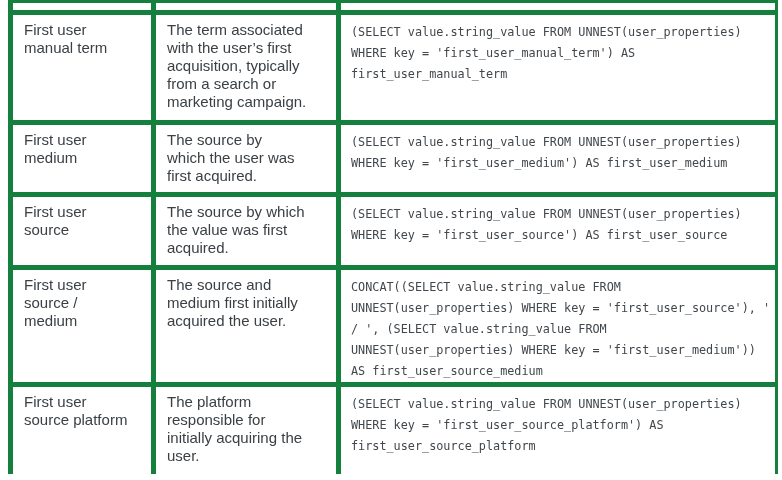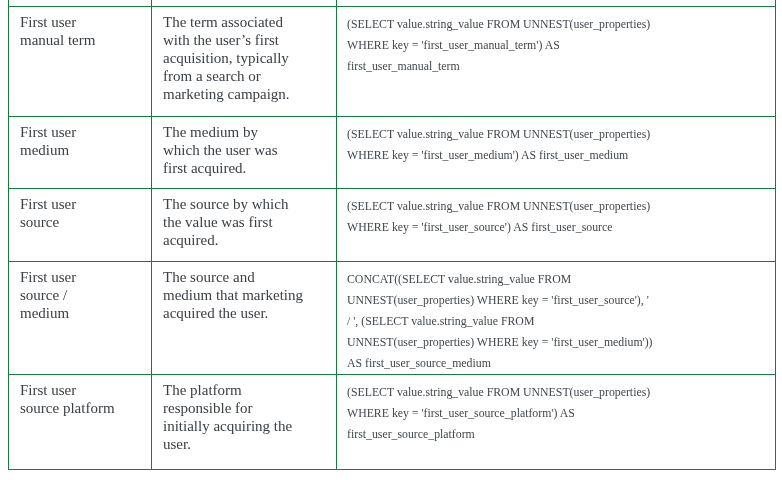--- a/index.html
+++ b/index.html
@@ -22,24 +22,23 @@
     height: 474px;
     overflow: hidden;
   }
   table.doc-table {
     border-collapse: collapse;
     table-layout: fixed;
     margin-top: -2px; 
     width: 767px;
   }
   .doc-table td {
-    border: 1px solid #15803d;
+    border: 5px solid #15803d;
     vertical-align: top;
     overflow: hidden;
-    font-family: Liberation Serif, serif;
   }
   .col-term { width: 143px; }
   .col-desc { width: 185px; }
   .col-code { width: 439px; }
 
   .c-term, .c-desc {
     padding: 6px 6px 0 11px;
     font-size: 15px;
     line-height: 18px;
     color: #3b4045;
@@ -84,41 +83,41 @@
 acquisition, typically
 from a search or
 marketing campaign.</td>
         <td class="c-code">(SELECT value.string_value FROM UNNEST(user_properties)
 WHERE key = 'first_user_manual_term') AS
 first_user_manual_term</td>
       </tr>
       <tr class="r-row1">
         <td class="c-term">First user
 medium</td>
-        <td class="c-desc">The medium by
+        <td class="c-desc">The source by
 which the user was
 first acquired.</td>
         <td class="c-code">(SELECT value.string_value FROM UNNEST(user_properties)
 WHERE key = 'first_user_medium') AS first_user_medium</td>
       </tr>
       <tr class="r-row2">
         <td class="c-term">First user
 source</td>
         <td class="c-desc">The source by which
 the value was first
 acquired.</td>
         <td class="c-code">(SELECT value.string_value FROM UNNEST(user_properties)
 WHERE key = 'first_user_source') AS first_user_source</td>
       </tr>
       <tr class="r-row3">
         <td class="c-term">First user
 source /
 medium</td>
         <td class="c-desc">The source and
-medium that marketing
+medium first initially
 acquired the user.</td>
         <td class="c-code">CONCAT((SELECT value.string_value FROM
 UNNEST(user_properties) WHERE key = 'first_user_source'), '
 / ', (SELECT value.string_value FROM
 UNNEST(user_properties) WHERE key = 'first_user_medium'))
 AS first_user_source_medium</td>
       </tr>
       <tr class="r-row4">
         <td class="c-term">First user
 source platform</td>

